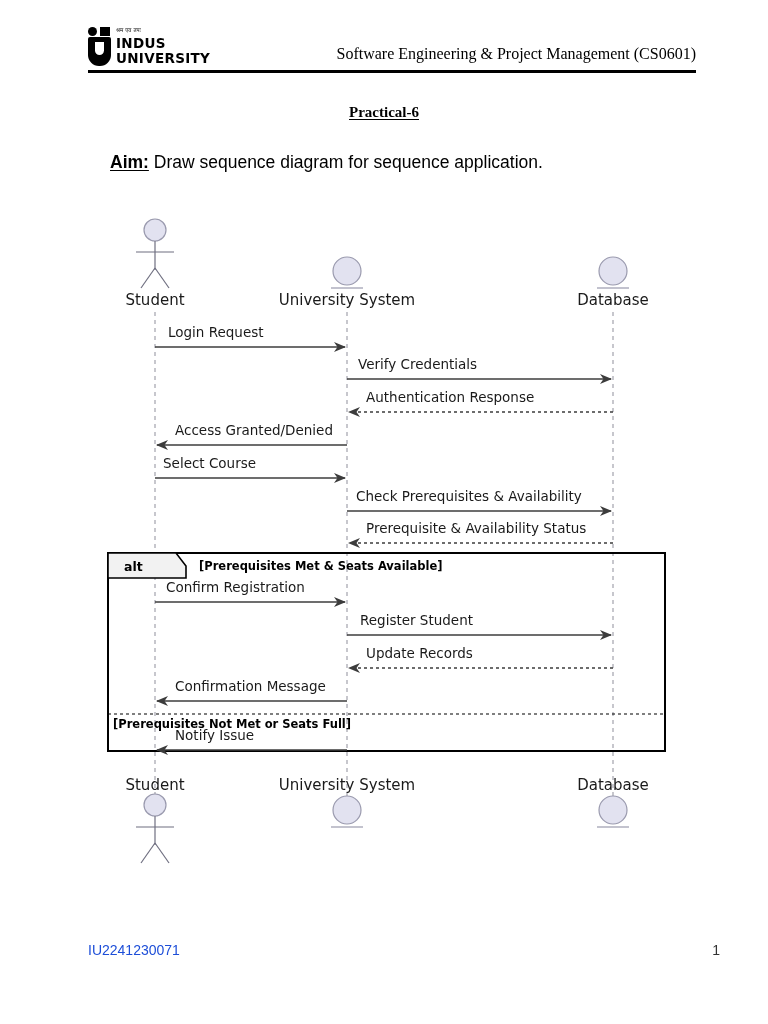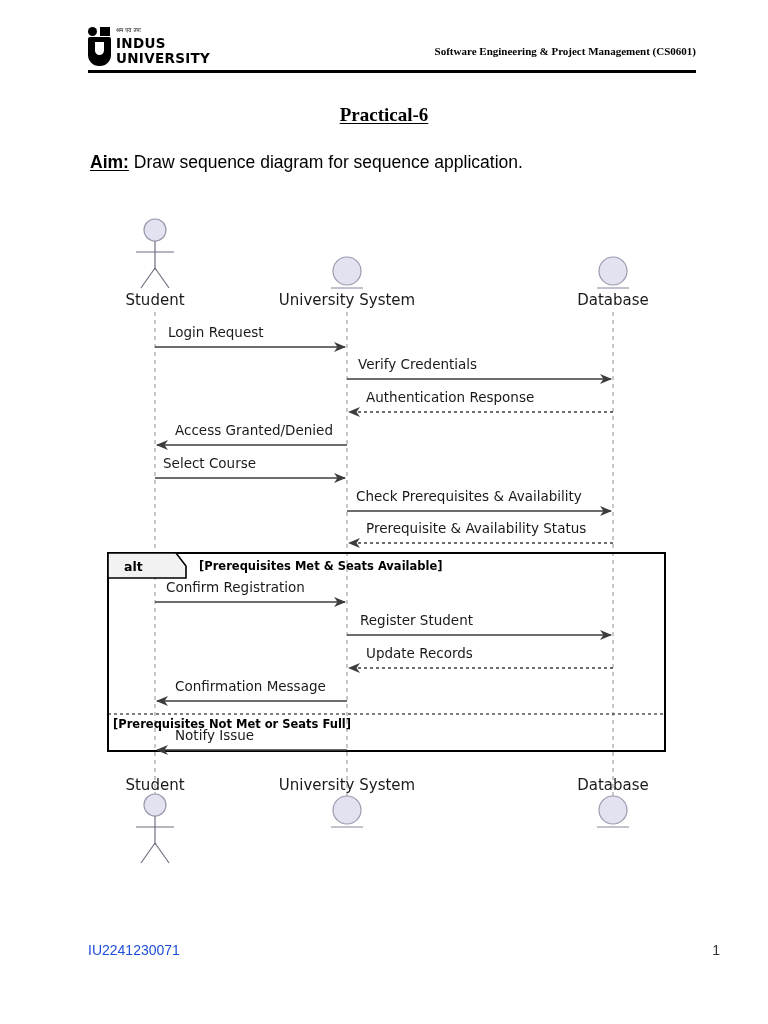--- a/index.html
+++ b/index.html
@@ -95,22 +95,22 @@
     line-height: 14.5px;
     letter-spacing: 0.3px;
     color: #000;
     white-space: nowrap;
   }
   #header-course {
     position: absolute;
     right: 0px;
     top: 19px;
     font-family: "Liberation Serif", serif;
-    font-weight: bold;
-    font-size: 11px;
+    font-weight: normal;
+    font-size: 16px;
     color: #000;
     white-space: nowrap;
   }
   #header-rule {
     position: absolute;
     left: 88px;
     top: 70px;
     width: 608px;
     height: 3px;
     background: #000;
@@ -118,37 +118,38 @@
 
   
   #practical-title {
     position: absolute;
     left: 0px;
     top: 104px;
     width: 768px;
     text-align: center;
     font-family: "Liberation Serif", serif;
     font-weight: bold;
-    font-size: 19px;
+    font-size: 15px;
   }
   #practical-title span {
     text-decoration: underline;
     text-underline-offset: 2px;
   }
   #aim-line {
     position: absolute;
     left: 90px;
     top: 152px;
     font-size: 17.5px;
     white-space: nowrap;
   }
   #aim-label {
     font-weight: bold;
     text-decoration: underline;
     text-underline-offset: 2px;
+    margin-left: 20px;
   }
 
   
   #diagram {
     position: absolute;
     left: 0px;
     top: 0px;
     width: 768px;
     height: 1024px;
   }

